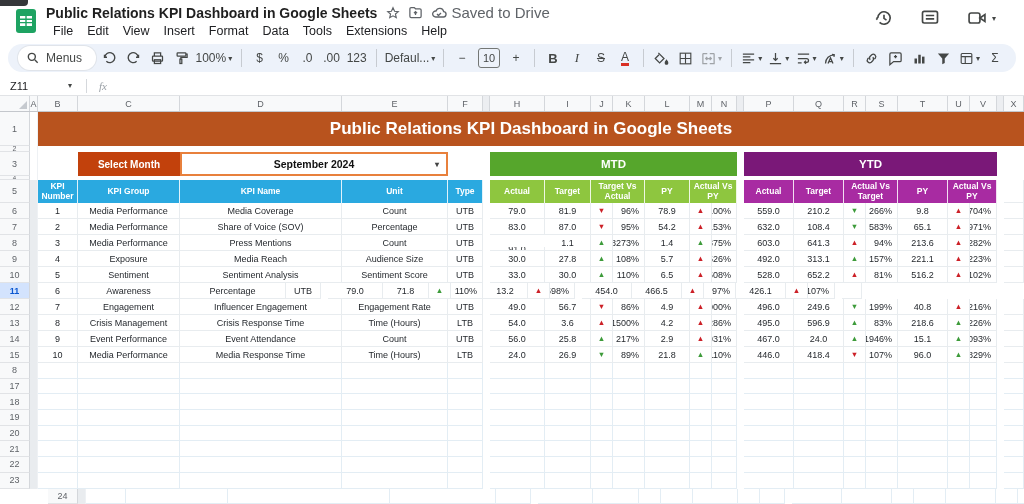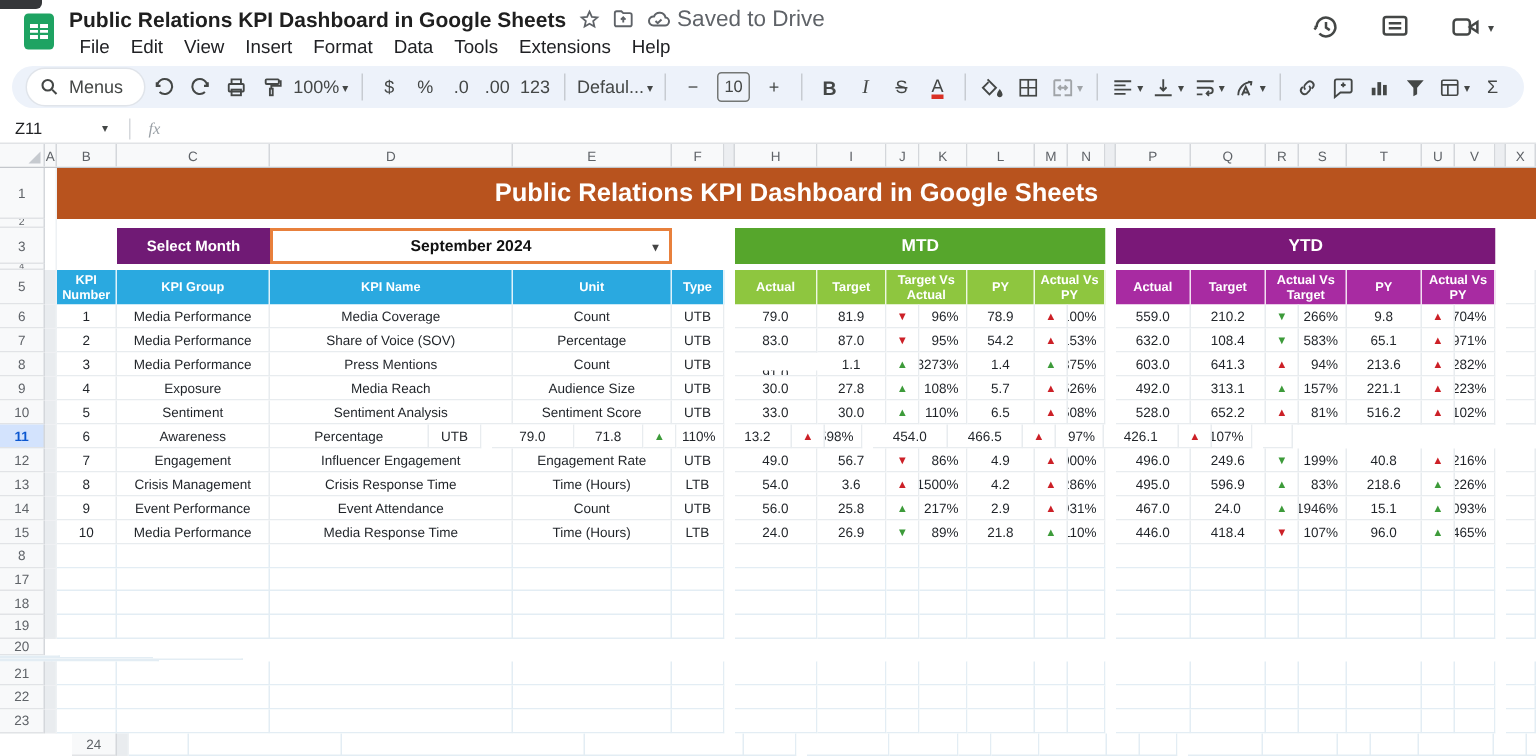--- a/index.html
+++ b/index.html
@@ -399,21 +399,21 @@
     <div class="srow" style="height:6px">
       <div class="rowhead" style="font-size:7px">2</div>
       <div class="colA"></div>
       <div style="flex:1;background:#fff"></div>
     </div>
 
     <div class="srow" style="height:24px">
       <div class="rowhead">3</div>
       <div class="colA"></div>
       <div class="cell" style="width:40px;border-color:#fff"></div>
-      <div class="selmonth" style="width: 102px; background: #701a75;">Select Month</div>
+      <div class="selmonth" style="width: 102px; background: #c2410c;">Select Month</div>
       <div class="monthdrop" style="width: 268px; border: 2px solid rgb(232, 128, 60);">
         <span>September 2024</span>
         <span class="dcaret">▾</span>
       </div>
       <div class="cell" style="width:35px;border-color:#fff"></div>
       <div class="gapcol"></div>
       <div class="secbanner" style="width: 247px; background: rgb(86, 166, 44);">MTD</div>
       <div class="gapcol"></div>
       <div class="secbanner ytd" style="width: 253px; background: rgb(122, 24, 120);">YTD</div>
       <div class="gapcol"></div>
@@ -793,21 +793,21 @@
         <div class="cell" style="width: 50px;">446.0</div>
         <div class="cell" style="width: 50px;">418.4</div>
         <div class="cell" style="width: 22px;">
           <span class="arrow red">▼</span>
         </div>
         <div class="cell pctcell" style="width: 32px;">107%</div>
         <div class="cell" style="width: 50px;">96.0</div>
         <div class="cell" style="width: 22px;">
           <span class="arrow green">▲</span>
         </div>
-        <div class="cell pctcell" style="width: 27px;">465%</div>
+        <div class="cell pctcell" style="width: 27px;">829%</div>
         <div class="gapcol"></div>
         <div class="cell" style="width: 20px;"></div>
       </div>
       <div class="srow" style="height: 15.7px;">
         <div class="rowhead">8</div>
         <div class="colA gray"></div>
         <div class="ecell" style="width: 40px;"></div>
         <div class="ecell" style="width: 102px;"></div>
         <div class="ecell" style="width: 162px;"></div>
         <div class="ecell" style="width: 106px;"></div>
@@ -905,21 +905,21 @@
         <div class="ecell" style="width: 50px;"></div>
         <div class="ecell" style="width: 50px;"></div>
         <div class="ecell" style="width: 22px;"></div>
         <div class="ecell" style="width: 32px;"></div>
         <div class="ecell" style="width: 50px;"></div>
         <div class="ecell" style="width: 22px;"></div>
         <div class="ecell" style="width: 27px;"></div>
         <div class="gapcol" style="width: 7px;"></div>
         <div class="ecell" style="width: 20px;"></div>
       </div>
-      <div class="srow" style="height: 15.7px; flex-direction: column;">
+      <div class="srow" style="height: 15.7px;">
         <div class="rowhead">20</div>
         <div class="colA gray"></div>
         <div class="ecell" style="width: 40px;"></div>
         <div class="ecell" style="width: 102px;"></div>
         <div class="ecell" style="width: 162px;"></div>
         <div class="ecell" style="width: 106px;"></div>
         <div class="ecell" style="width: 35px;"></div>
         <div class="gapcol" style="width: 7px;"></div>
         <div class="ecell" style="width: 55px;"></div>
         <div class="ecell" style="width: 46px;"></div>

